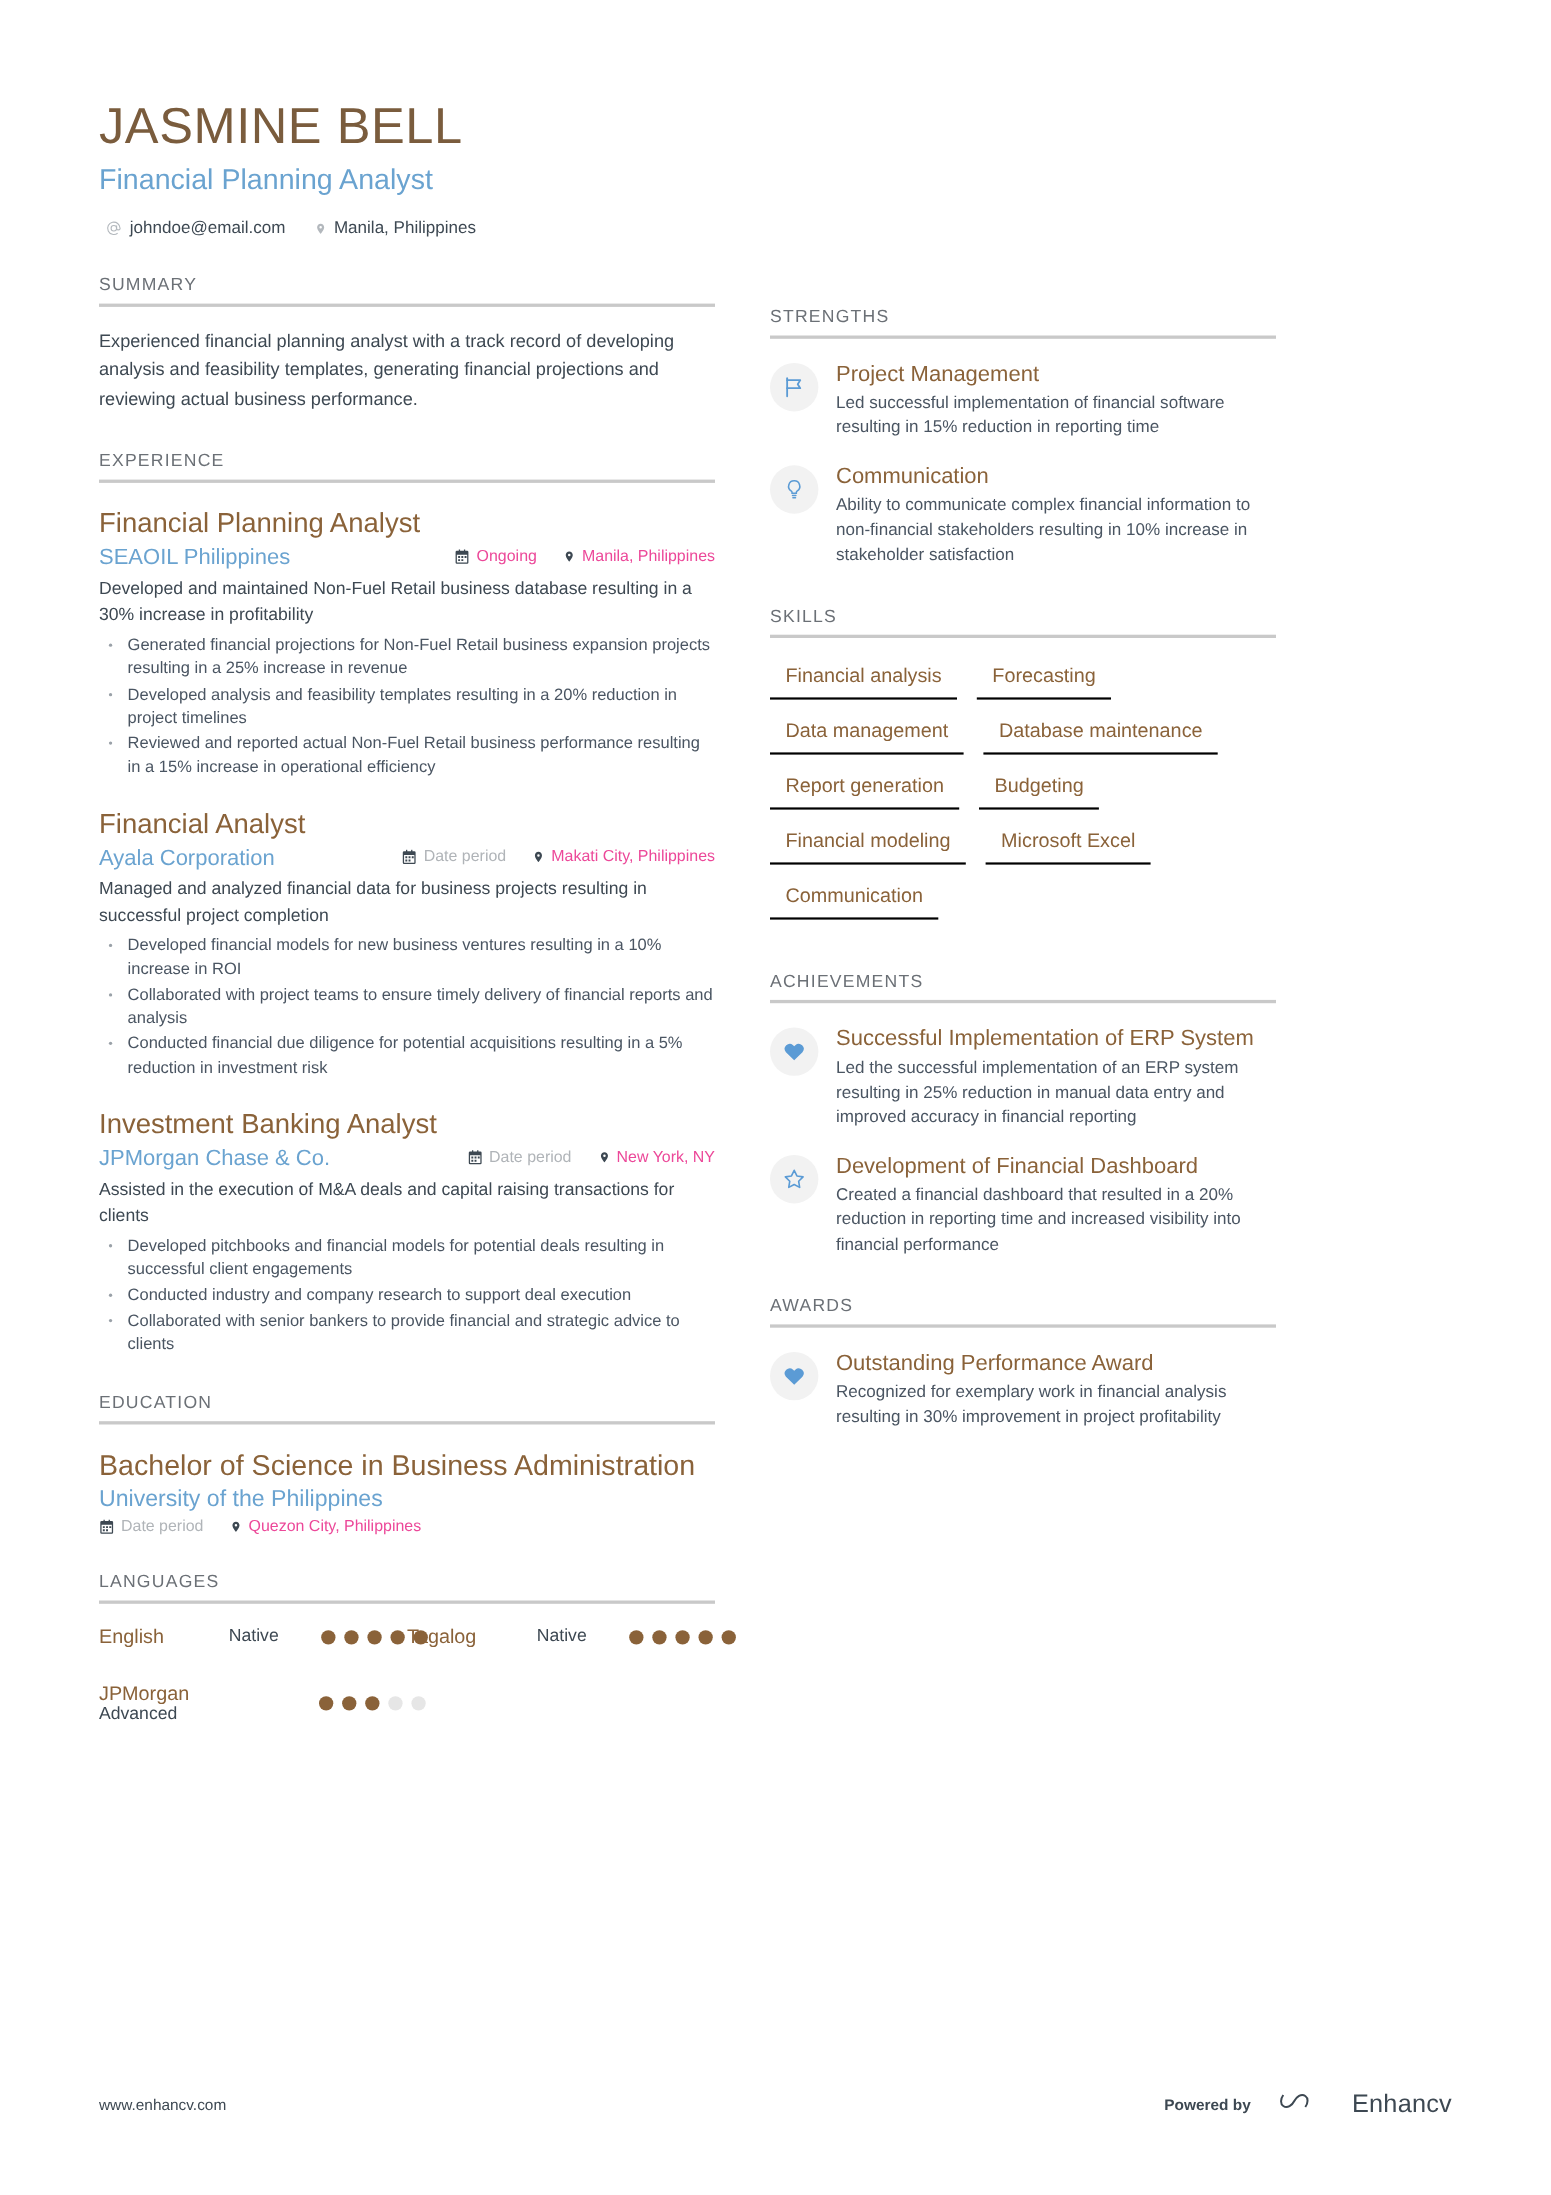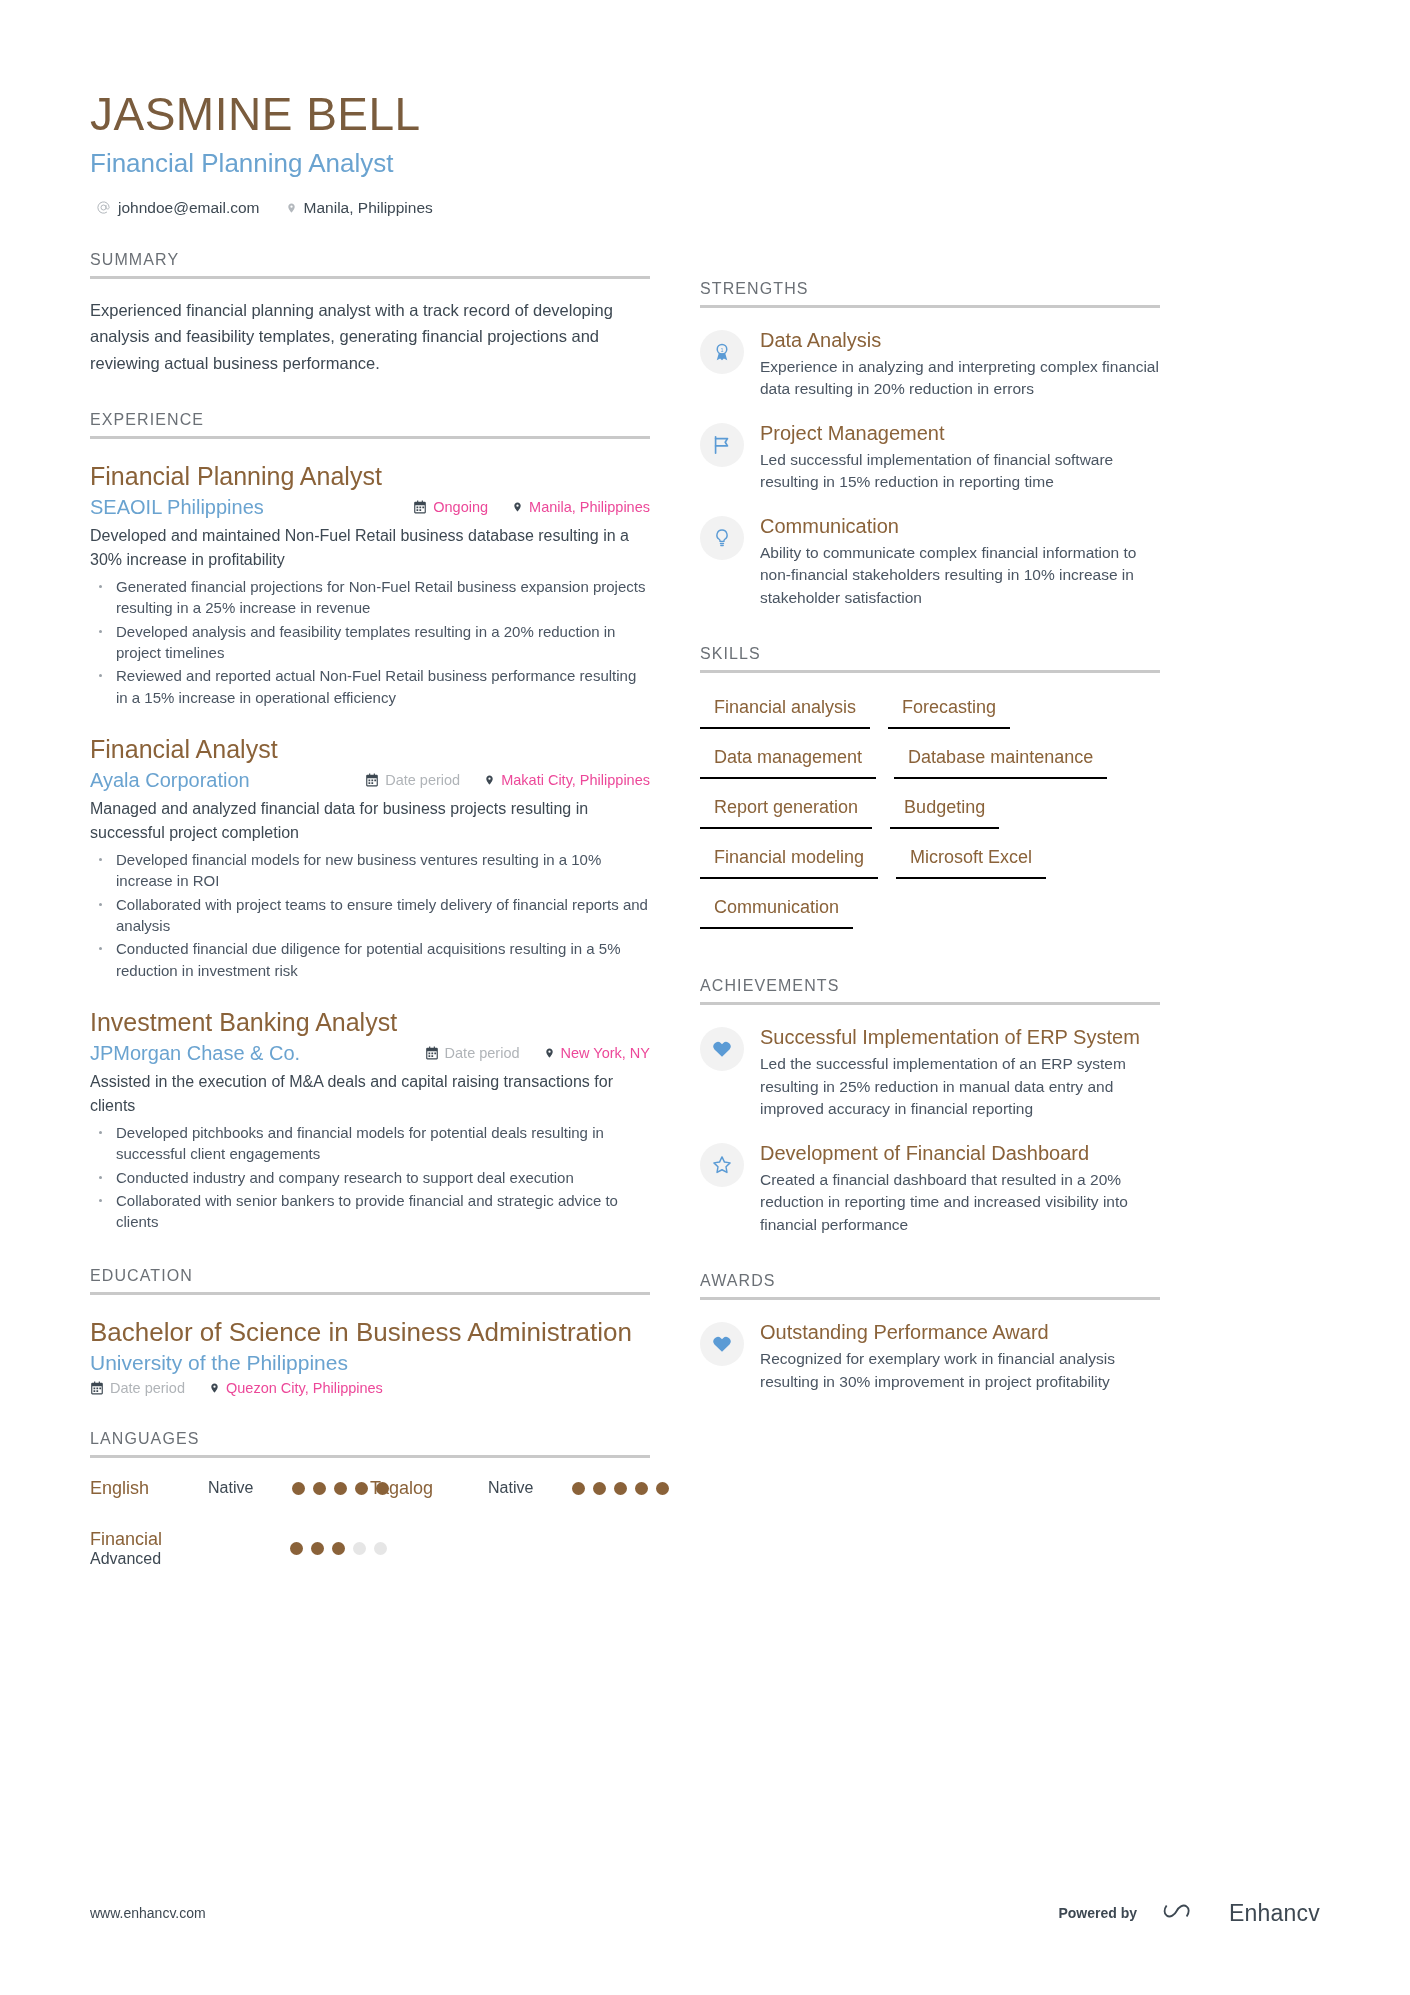--- a/index.html
+++ b/index.html
@@ -415,21 +415,21 @@
     <span class="dots">
                 <span class="dot on"></span>
                 <span class="dot on"></span>
                 <span class="dot on"></span>
                 <span class="dot on"></span>
                 <span class="dot on"></span>
               </span>
   </div>
             <div class="lang-cell">
       <div class="lang-stack">
-        <span class="lang-name">Financial</span>
+        <span class="lang-name">JPMorgan</span>
         <span class="lang-level">Advanced</span>
       </div>
       <span class="dots">
                 <span class="dot on"></span>
                 <span class="dot on"></span>
                 <span class="dot on"></span>
                 <span class="dot "></span>
                 <span class="dot "></span>
               </span>
     </div>
@@ -437,33 +437,20 @@
       </div>
 
     </div>
 
     <div class="col-right">
 
       <div class="r-section">
         <div class="sec-title">STRENGTHS</div>
         <div class="sec-rule"></div>
         <div id="strengths-list">
-    <div class="entry">
-      <div class="bubble">
-                <svg width="22" height="22" viewBox="0 0 24 24" fill="none" stroke="currentColor" stroke-width="1.6">
-                  <circle cx="12" cy="9" r="5.2"></circle>
-                  <text x="12" y="11.6" font-size="6" text-anchor="middle" fill="currentColor" stroke="none">1</text>
-                  <path d="M8.4 13.6 6.3 21l3.6-1.9L12 21l2.1-1.9 3.6 1.9-2.1-7.4" fill="currentColor" stroke="none"></path>
-                </svg>
-              </div>
-      <div class="entry-body">
-        <div class="entry-title">Data Analysis</div>
-        <div class="entry-desc">Experience in analyzing and interpreting complex financial data resulting in 20% reduction in errors</div>
-      </div>
-    </div>
     <div class="entry">
       <div class="bubble">
                 <svg width="22" height="22" viewBox="0 0 24 24" fill="none" stroke="currentColor" stroke-width="1.8" stroke-linecap="round" stroke-linejoin="round">
                   <path d="M5 3v18"></path>
                   <path d="M5 5h13l-2.5 4L18 13H5"></path>
                 </svg>
               </div>
       <div class="entry-body">
         <div class="entry-title">Project Management</div>
         <div class="entry-desc">Led successful implementation of financial software resulting in 15% reduction in reporting time</div>

